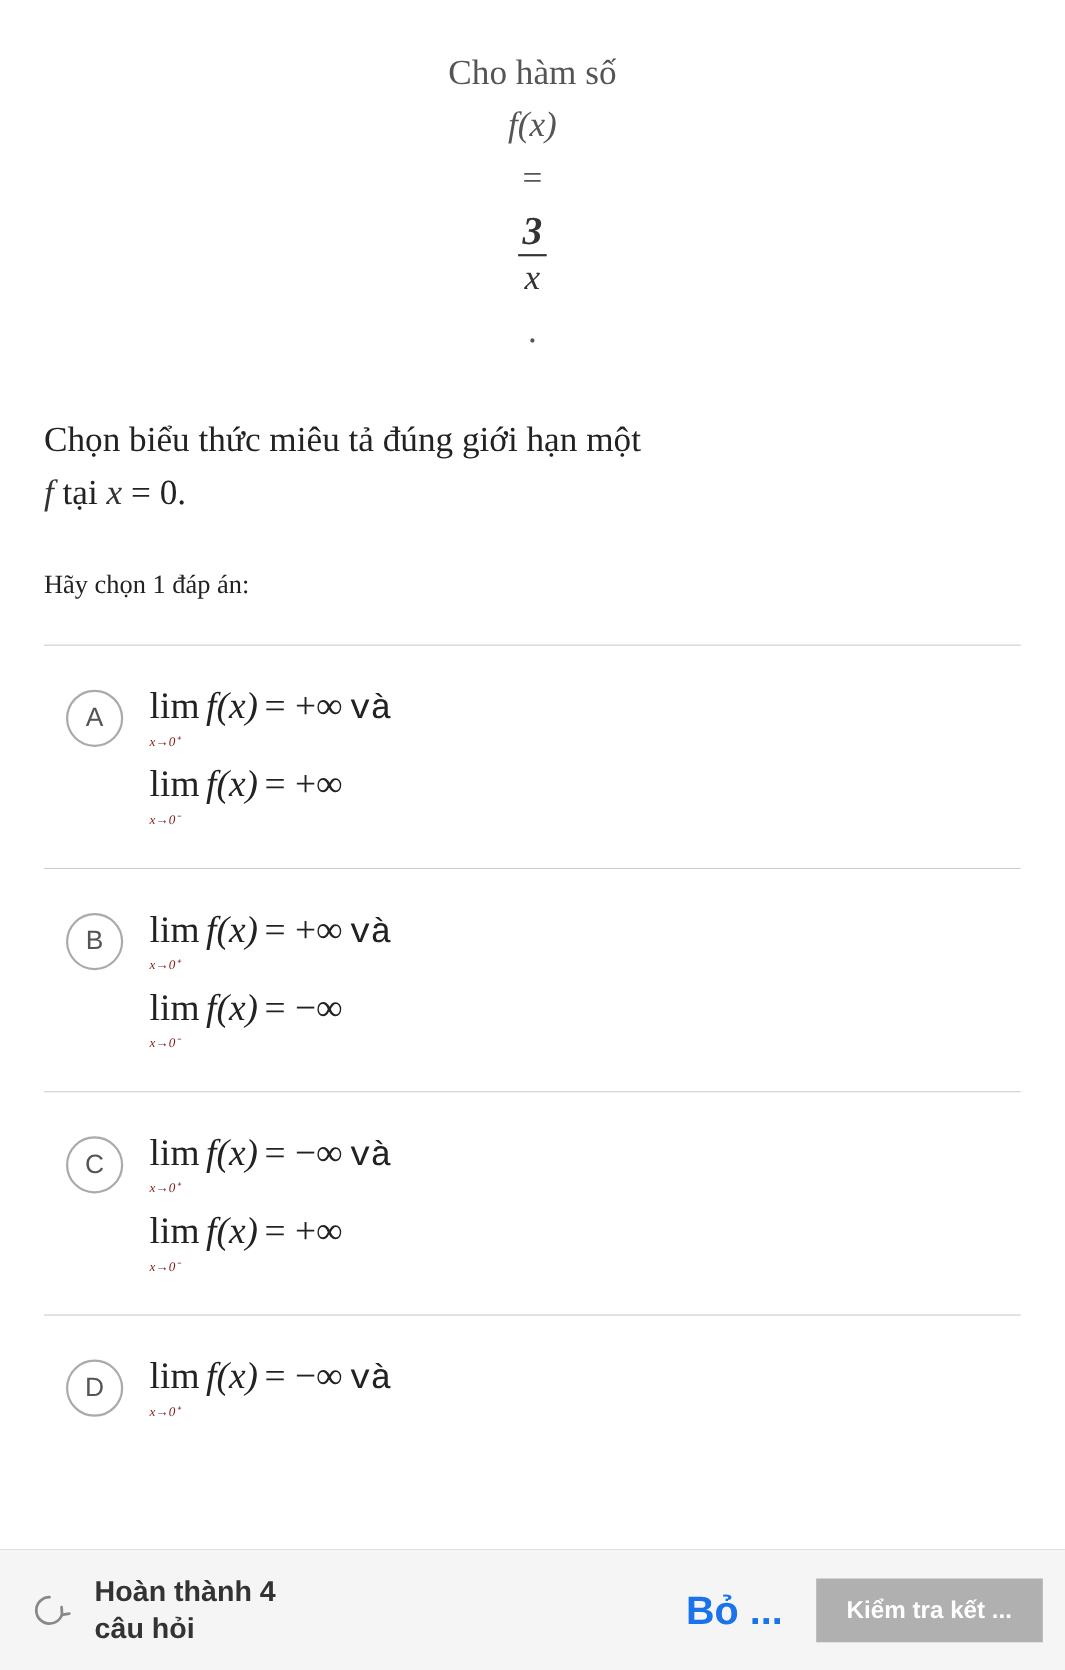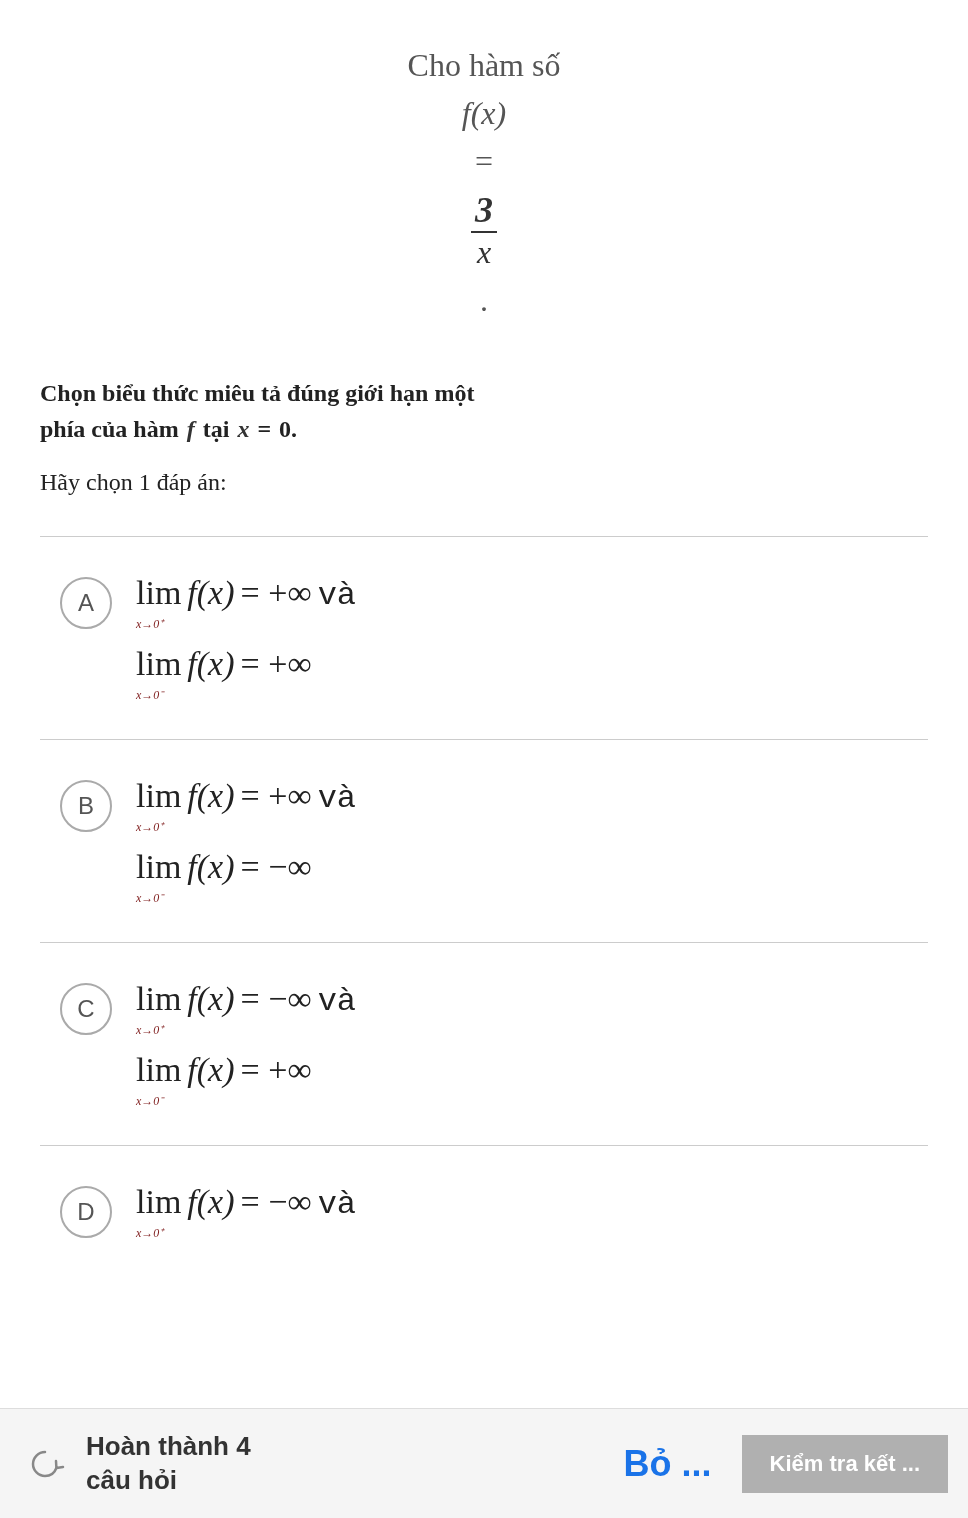--- a/index.html
+++ b/index.html
@@ -59,25 +59,25 @@
       padding: 0 4px;
       line-height: 1.2;
     }
 
     .italic-math {
       font-style: italic;
       color: #333;
     }
 
     .question-text {
-      font-size: 24px;
-      font-weight: bold;
+      font-size: 32px;
+      font-weight: normal;
       color: #222;
       line-height: 1.5;
-      margin-bottom: 22px;
+      margin-bottom: 48px;
     }
 
     .instruction {
       font-size: 24px;
       font-weight: normal;
       color: #222;
       margin-bottom: 20px;
     }
 
     .divider {
@@ -251,21 +251,20 @@
       <span class="function-display">
         <span class="fraction-num">3</span>
         <span class="fraction-den">x</span>
       </span>
       <span class="problem-text">.</span>
     </div>
 
     <div class="question-text">
       <div>Chọn biểu thức miêu tả đúng giới hạn một</div>
       <div style="display:flex; align-items:baseline; gap:8px;">
-        <span>phía của hàm</span>
         <span class="italic-math">f</span>
         <span>tại</span>
         <span class="italic-math">x</span>
         <span>=</span>
         <span>0.</span>
       </div>
     </div>
 
     <div class="instruction">Hãy chọn 1 đáp án:</div>
   </div>

